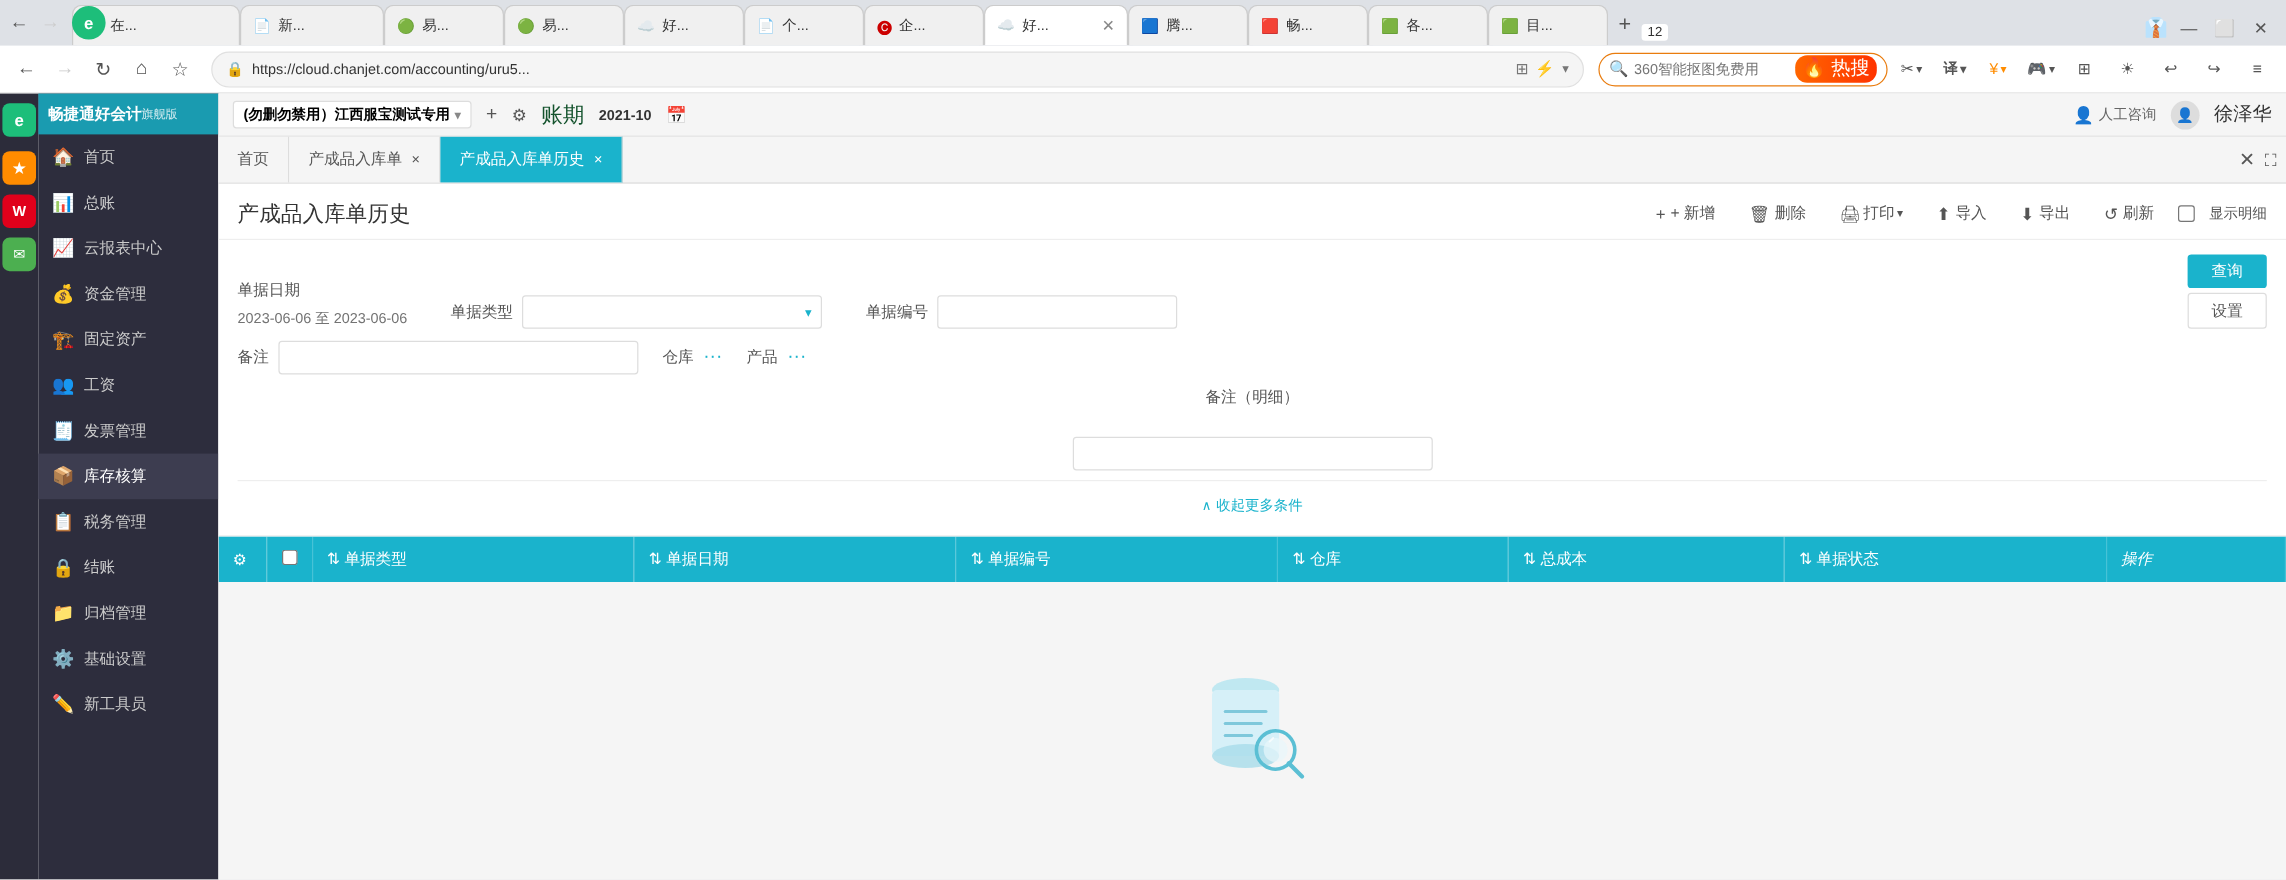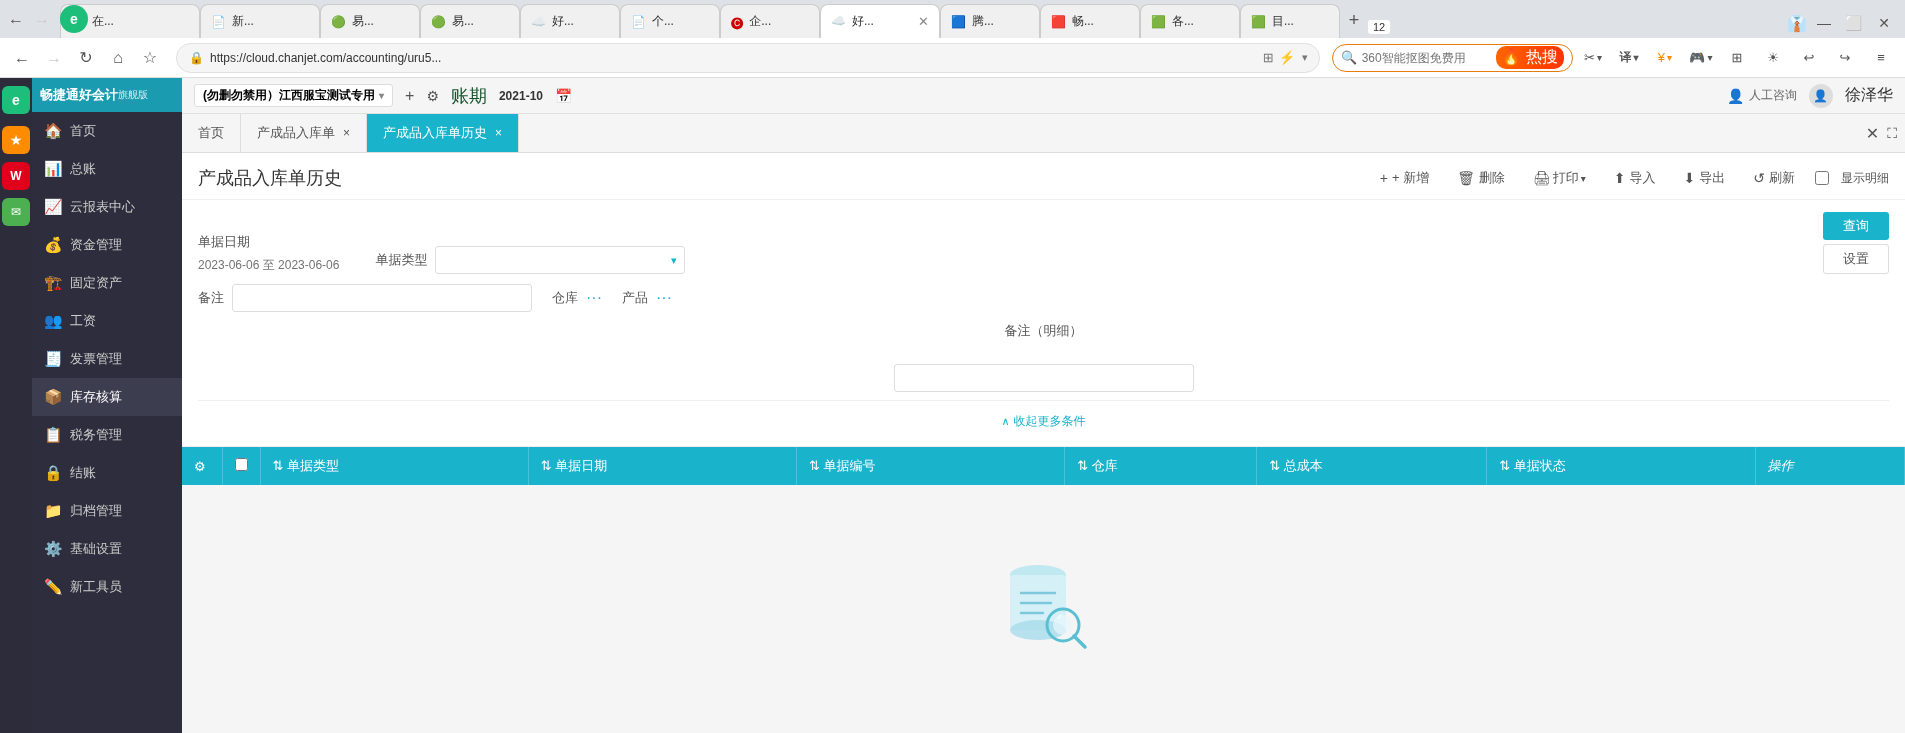--- a/index.html
+++ b/index.html
@@ -357,20 +357,24 @@
           </div>
 
           <div style="display:flex;align-items:center;gap:8px;">
             <span class="filter-label">单据类型</span>
             <div class="filter-select" style="min-width:250px;">
               <span style="font-size:12px;color:#999;"></span>
               <span style="font-size:11px;color:#1ab3cc;">▾</span>
             </div>
           </div>
 
+          <div style="display:flex;align-items:center;gap:8px;">
+            <span class="filter-label">单据编号</span>
+            <input type="text" class="filter-input" style="width: 200px;">
+          </div>
 
           <div style="margin-left:auto;display:flex;flex-direction:column;gap:4px;align-self:flex-start;">
             <button class="query-btn">查询</button>
             <button class="set-btn">设置</button>
           </div>
         </div>
 
         <div style="display:flex;align-items:center;gap:20px;margin-top:10px;">
           <div style="display:flex;align-items:center;gap:8px;">
             <span class="filter-label">备注</span>

